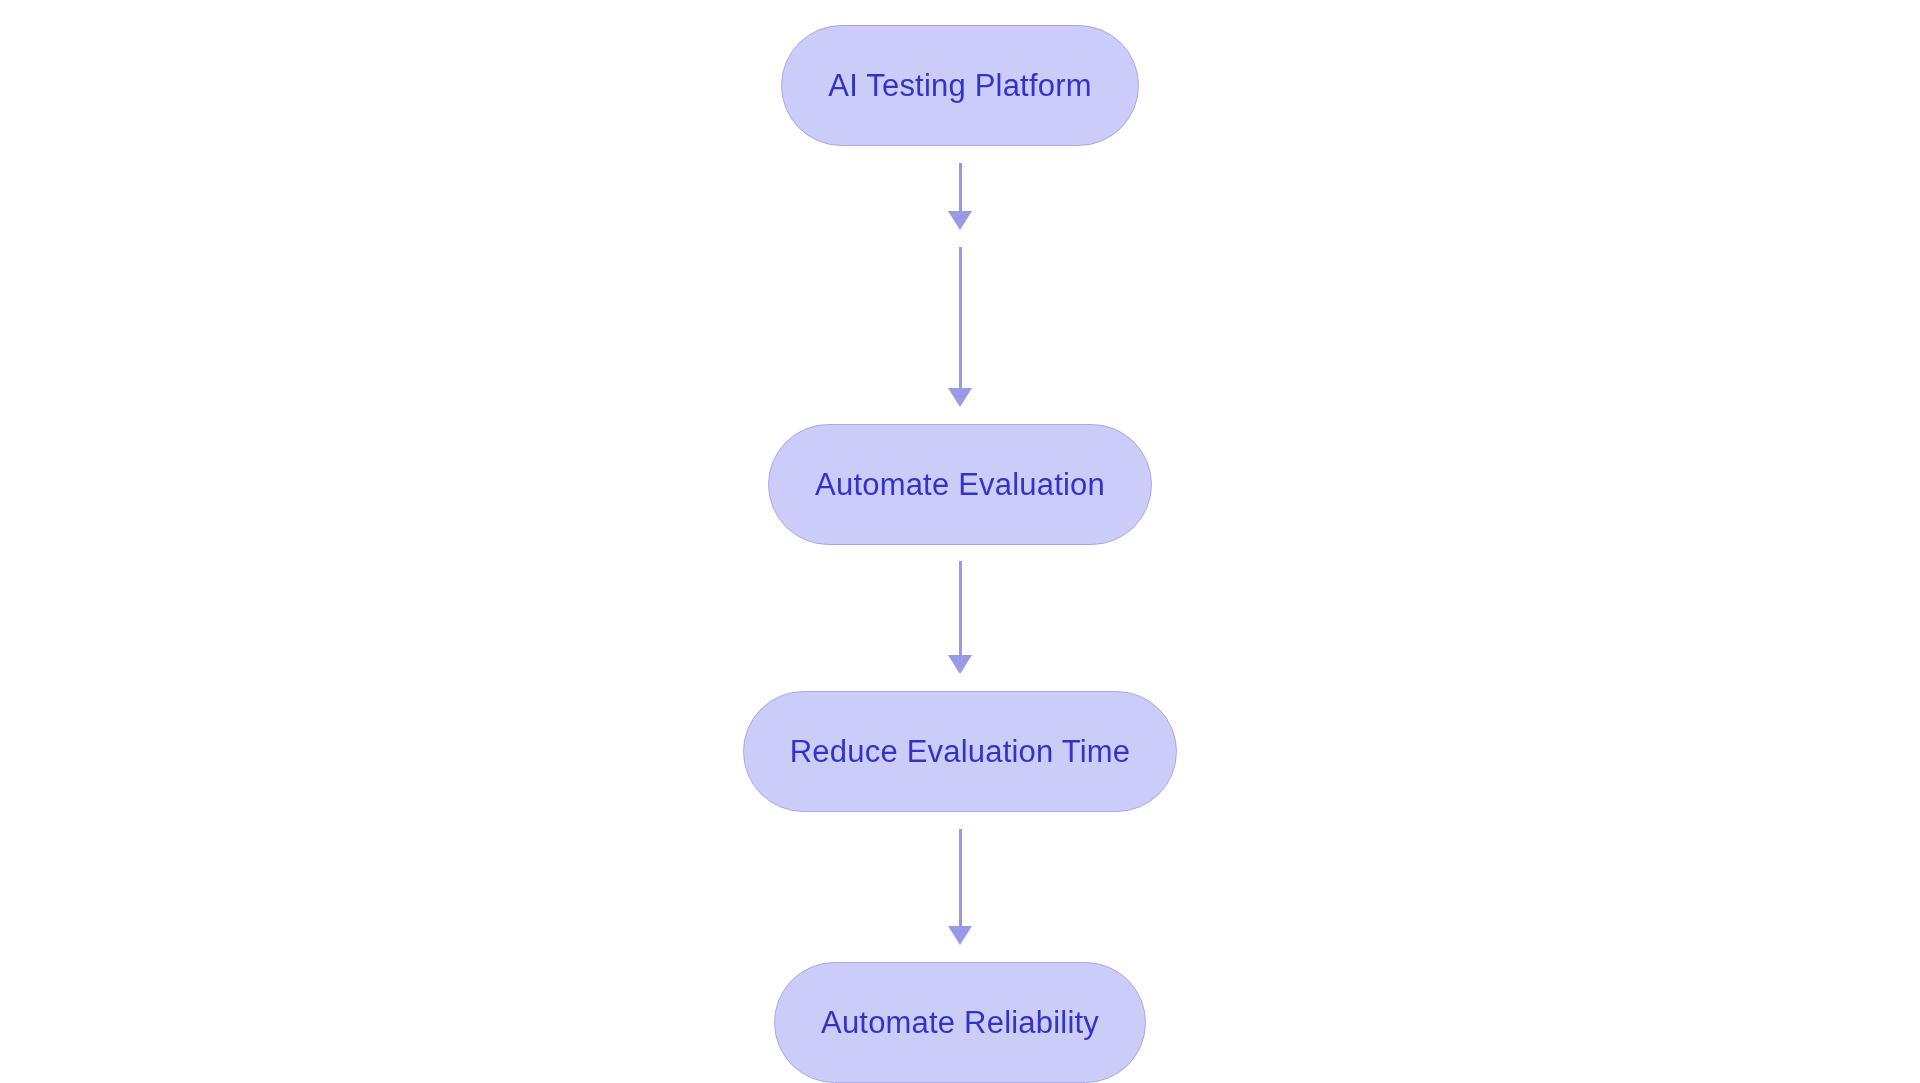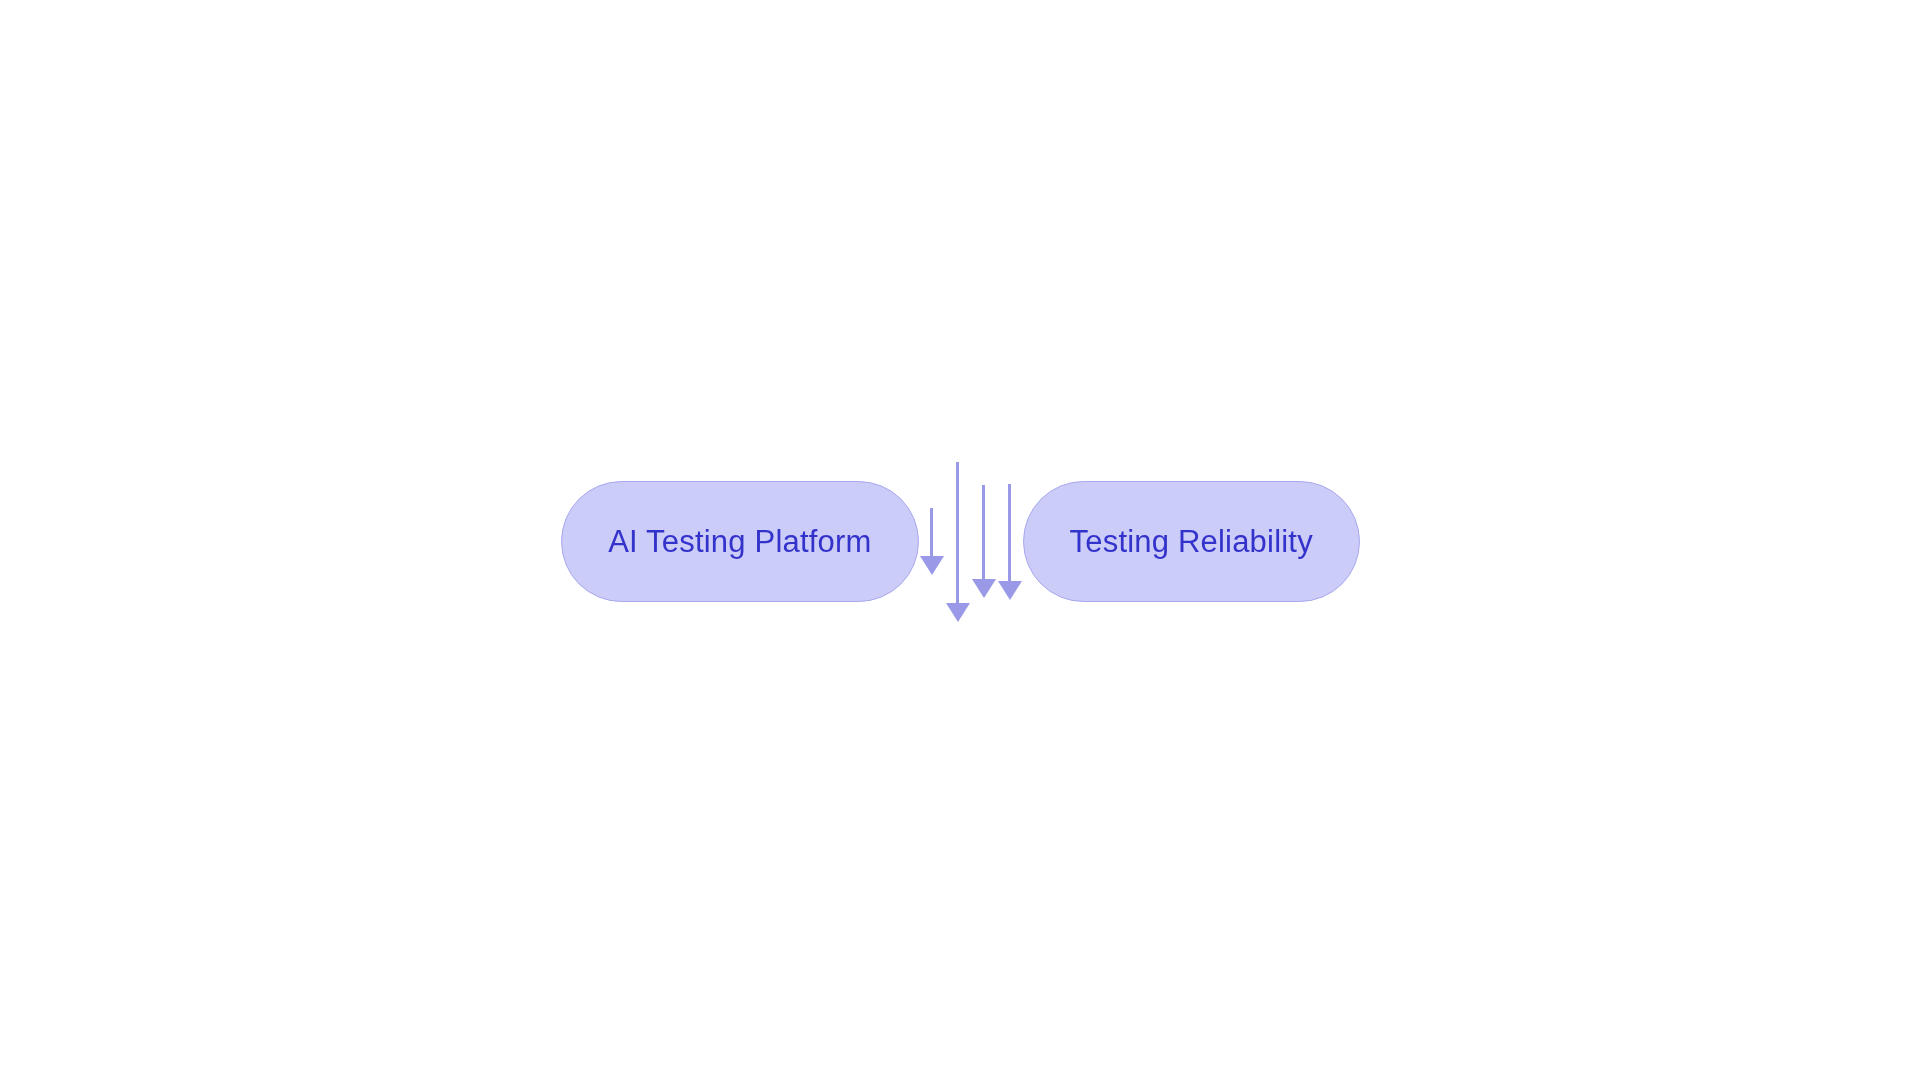--- a/index.html
+++ b/index.html
@@ -22,23 +22,23 @@
     background: #ffffff;
   }
 
   .flow-column {
     position: absolute;
     left: 0;
     top: 0;
     width: 1920px;
     height: 1083px;
     display: flex;
-    flex-direction: row;
+    flex-direction: column;
     align-items: center;
-    justify-content: center;
+    justify-content: space-between;
   }
 
   
   .node {
     box-sizing: border-box;
     height: 121px;
     border-radius: 61px;
     background: #ccccf9;
     border: 1.6px solid #a8a8ee;
     display: flex;
@@ -106,30 +106,36 @@
       <div class="edge-line"></div>
       <div class="arrow-head"></div>
     </div>
 
 
     <div class="connector gap-2">
       <div class="edge-line"></div>
       <div class="arrow-head"></div>
     </div>
 
+    <div class="node">
+      <span class="node-label">Automate Evaluation</span>
+    </div>
 
     <div class="connector gap-3">
       <div class="edge-line"></div>
       <div class="arrow-head"></div>
     </div>
 
+    <div class="node">
+      <span class="node-label">Reduce Evaluation Time</span>
+    </div>
 
     <div class="connector gap-4">
       <div class="edge-line"></div>
       <div class="arrow-head"></div>
     </div>
 
     <div class="node">
-      <span class="node-label">Testing Reliability</span>
+      <span class="node-label">Automate Reliability</span>
     </div>
 
   </div>
 </div>
 
 </body></html>

